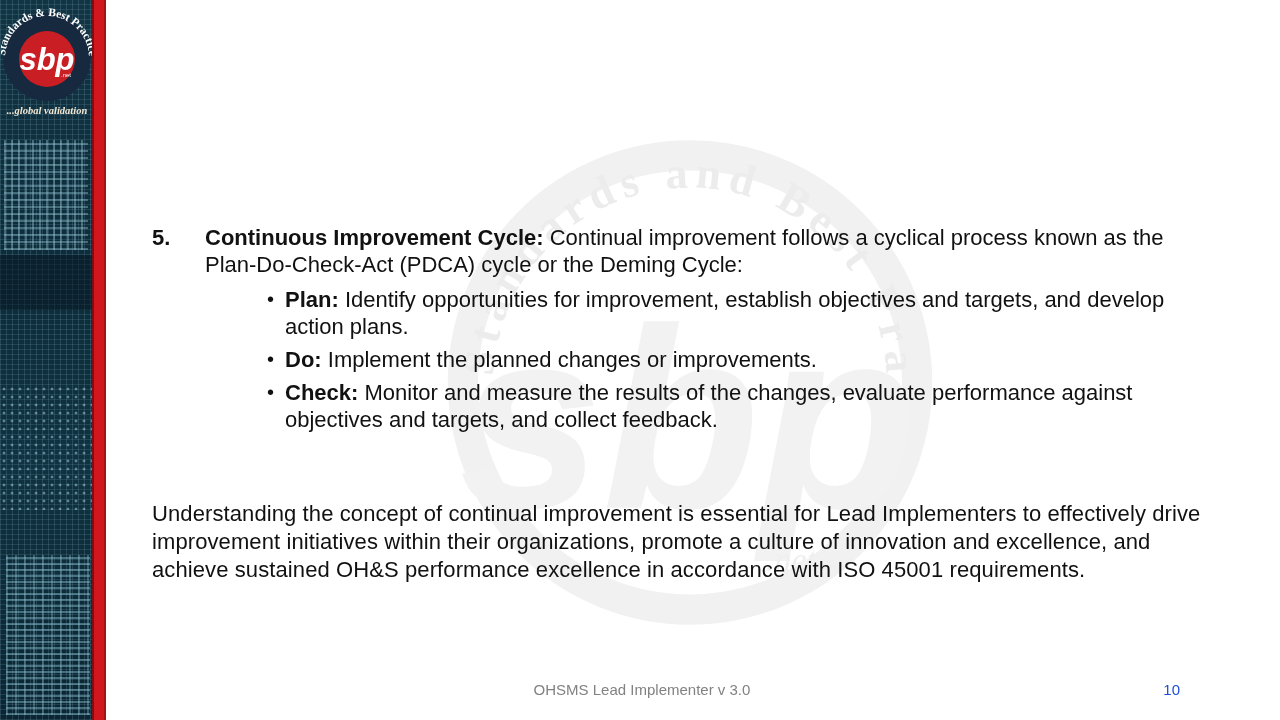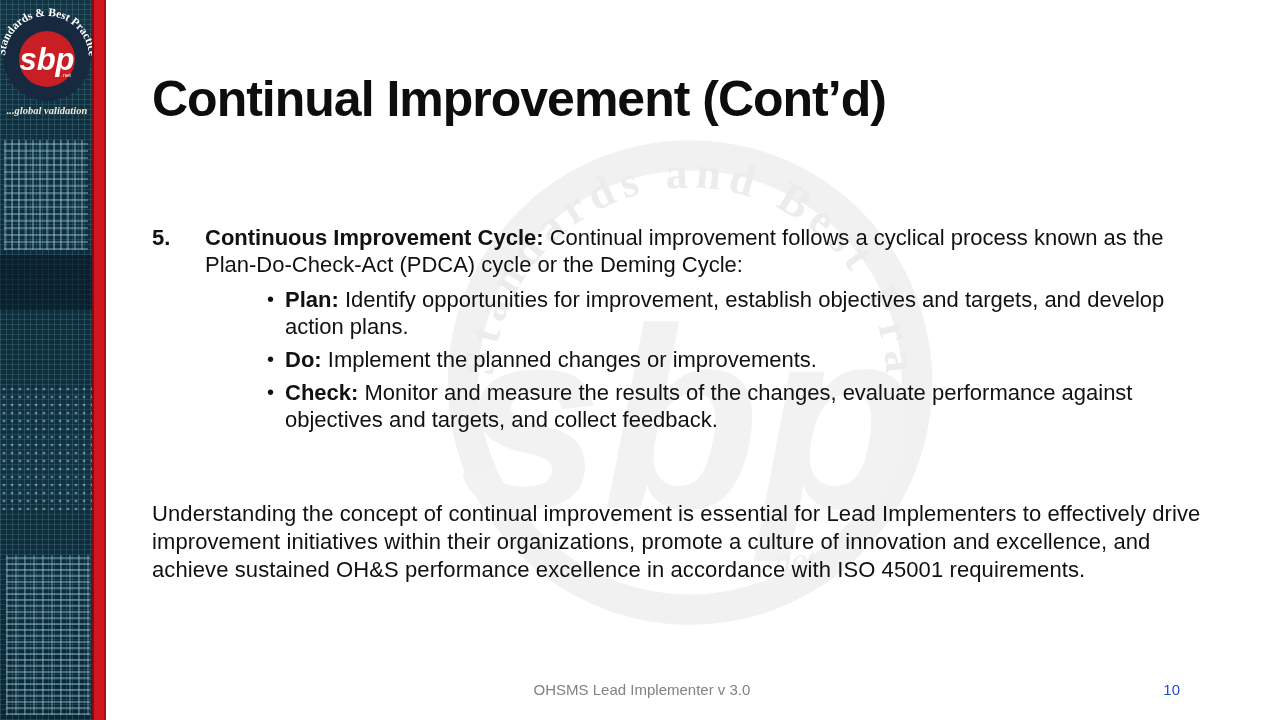--- a/index.html
+++ b/index.html
@@ -92,21 +92,20 @@
       <text x="60" y="69" font-family="Liberation Sans,sans-serif" font-size="6" fill="#ffffff">.net</text>
       <text x="46" y="106" text-anchor="middle" font-family="Liberation Serif,serif" font-size="10.5" font-style="italic" font-weight="bold" fill="#f0e6d2">...global validation</text>
     </svg>
   </aside>
 
   <div class="stripe"></div>
 
   <main class="content">
 
     <h1 class="title">
-      <span>Continual Improvement (Cont’d)</span>
     </h1>
 
     <div class="body-block">
       <div class="item5">
         <span class="num">5.</span>
         <div class="itext">
           <b>Continuous Improvement Cycle:</b><span> Continual improvement follows a cyclical process known as the Plan-Do-Check-Act (PDCA) cycle or the Deming Cycle:</span>
           <ul class="bullets">
             <li>
               <b>Plan:</b><span> Identify opportunities for improvement, establish objectives and targets, and develop action plans.</span>

